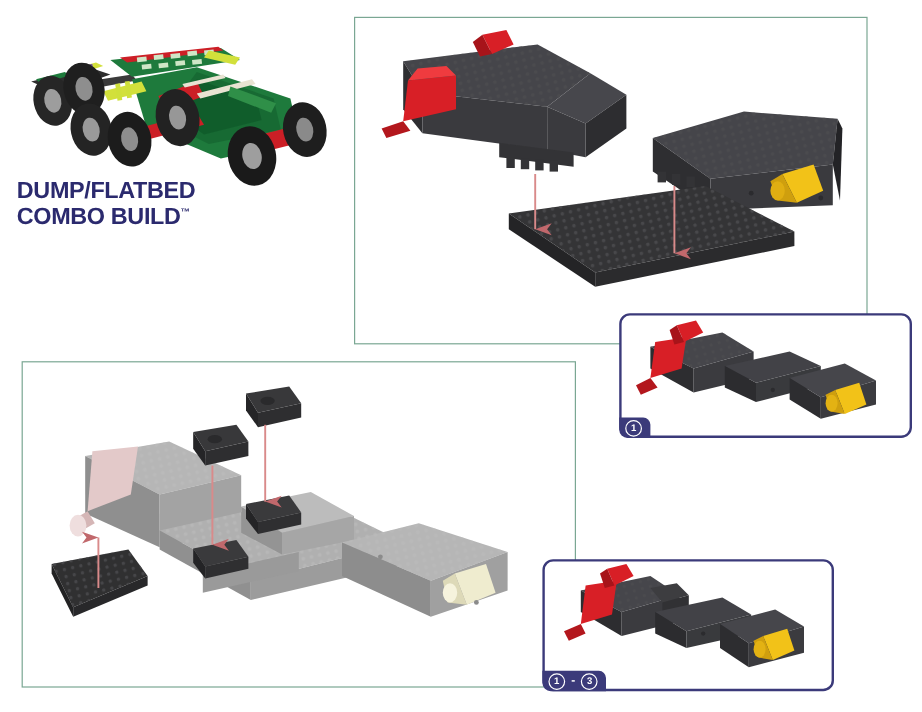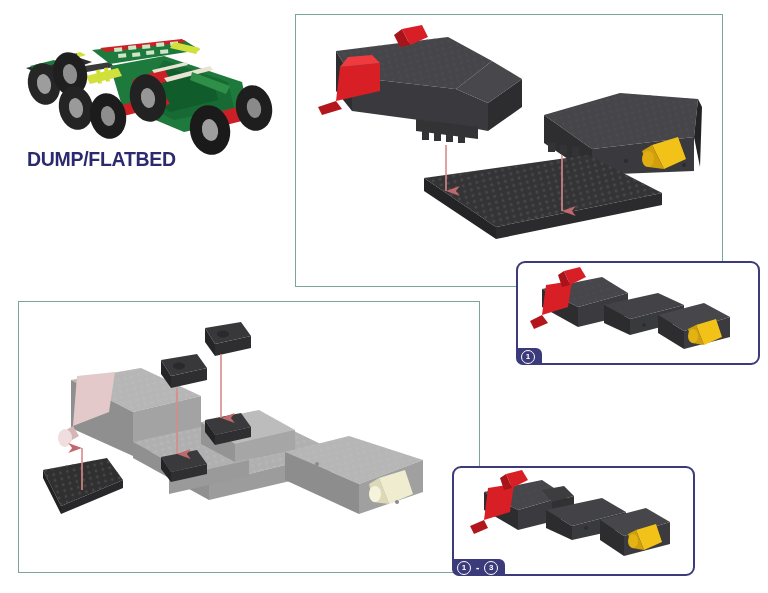--- a/index.html
+++ b/index.html
@@ -7,21 +7,21 @@
     width:768px;height:593px;position:relative;overflow:hidden;
     font-family:"Liberation Sans", sans-serif;
     background:#ffffff;
   }
   .stage{position:absolute;inset:0;}
 
   
   #hero-block{position:absolute;left:0;top:0;width:292px;height:200px;}
   #hero-image{position:absolute;left:14px;top:22px;width:260px;height:128px;}
   #product-title{
-    position:absolute;left:27px;top:150px;width:250px;
+    position:absolute;left:14px;top:150px;width:250px;
     font-weight:bold;font-size:19.5px;line-height:18px;
     letter-spacing:-0.3px;color:#2b2a6e;
   }
   #product-title .tm{font-size:8px;vertical-align:super;}
 
   
   .panel{
     position:absolute;border:1.3px solid #7aa793;background:#ffffff;
     box-sizing:border-box;
   }
@@ -134,20 +134,21 @@
           <g>
             <ellipse cx="240" cy="86" rx="18" ry="23" fill="#1e1e1e" transform="rotate(-12 240 86)"></ellipse>
             <ellipse cx="240" cy="86" rx="7" ry="10" fill="#8a8a8a" transform="rotate(-12 240 86)"></ellipse>
           </g>
         </g>
       </svg>
     </div>
 
     <div id="product-title">
       <div>DUMP/FLATBED</div>
+      <div><span>COMBO BUILD</span><span class="tm">™</span></div>
     </div>
   </div>
 
   <div class="panel" id="panel-step1">
     <svg class="art" width="428" height="273" viewBox="0 0 428 273">
       <defs>
         <marker id="ah" markerWidth="7" markerHeight="9" refX="3.5" refY="8.6" orient="auto">
           <path d="M0.4 0 L3.5 8.6 L6.6 0 L3.5 2.4 Z" fill="#c1686c"></path>
         </marker>
         <pattern id="studsDark" width="7" height="6" patternUnits="userSpaceOnUse" patternTransform="rotate(-14)">

